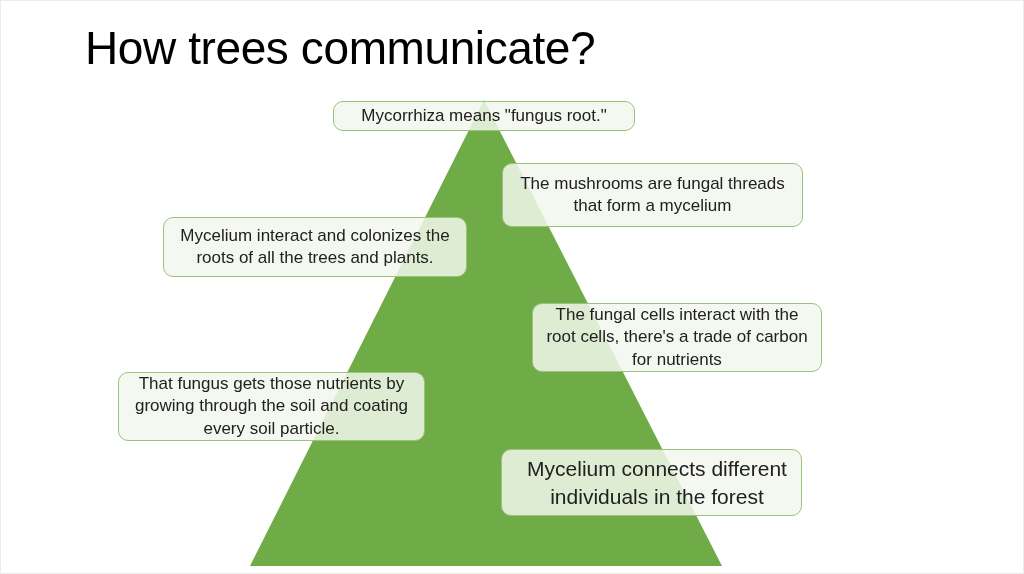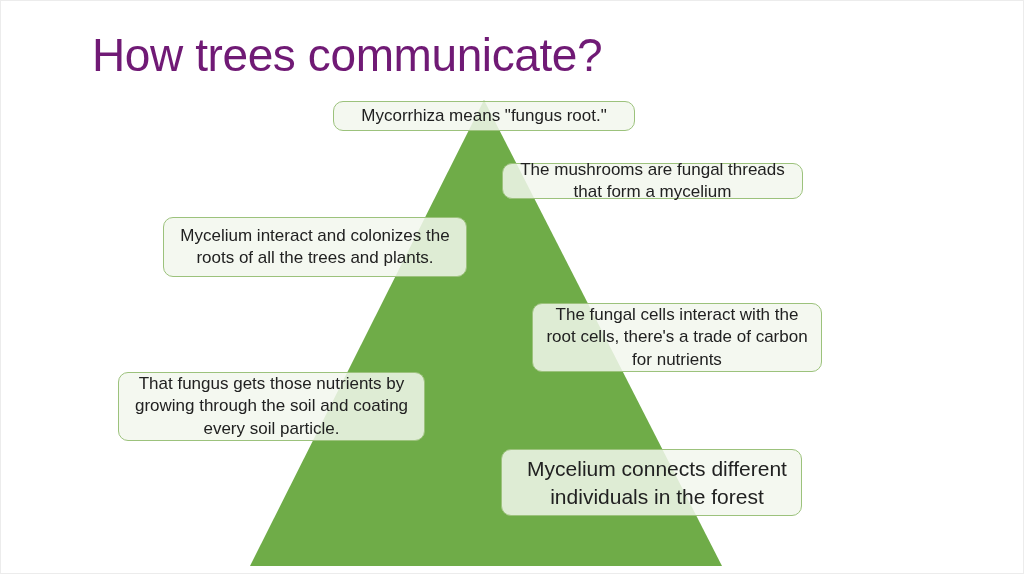--- a/index.html
+++ b/index.html
@@ -6,46 +6,46 @@
   .slide{
     position:relative;
     width:1024px;height:574px;
     background:#ffffff;
     overflow:hidden;
     font-family:"Liberation Sans", sans-serif;
     box-shadow: inset 0 0 0 1px #ececec;
   }
   .title{
     position:absolute;
-    left:77px;top:13px;margin:15px;
+    left:77px;top:13px;margin:8px;
     font-size:46px;
     font-weight:300;
     letter-spacing:-0.4px;
-    color:#701a75;
+    color:#000000;
     white-space:nowrap;
   }
   .pyramid-svg{
     position:absolute;left:0;top:0;width:1024px;height:574px;
   }
   .callout{
     position:absolute;
     display:flex;align-items:center;justify-content:center;
     text-align:center;
     background:rgba(242,247,237,0.85);
     border:1.5px solid #9cc27c;
     border-radius:10px;
     color:#212121;
     font-size:17px;
     line-height:1.3;
     box-sizing:border-box;
     padding:2px 8px;
   }
   .callout span{white-space:pre-line;}
   .c1{left:333px;top:101px;width:302px;height:30px;}
-  .c2{left:502px;top:163px;width:301px;height:36px;}
+  .c2{left:502px;top:163px;width:301px;height:64px;}
   .c3{left:163px;top:217px;width:304px;height:60px;}
   .c4{left:532px;top:303px;width:290px;height:69px;}
   .c5{left:118px;top:372px;width:307px;height:69px;}
   .c6{left:501px;top:449px;width:301px;height:67px;font-size:21px;padding-left:19px;}
 </style>
 </head>
 <body>
 
 <div class="slide">
 

